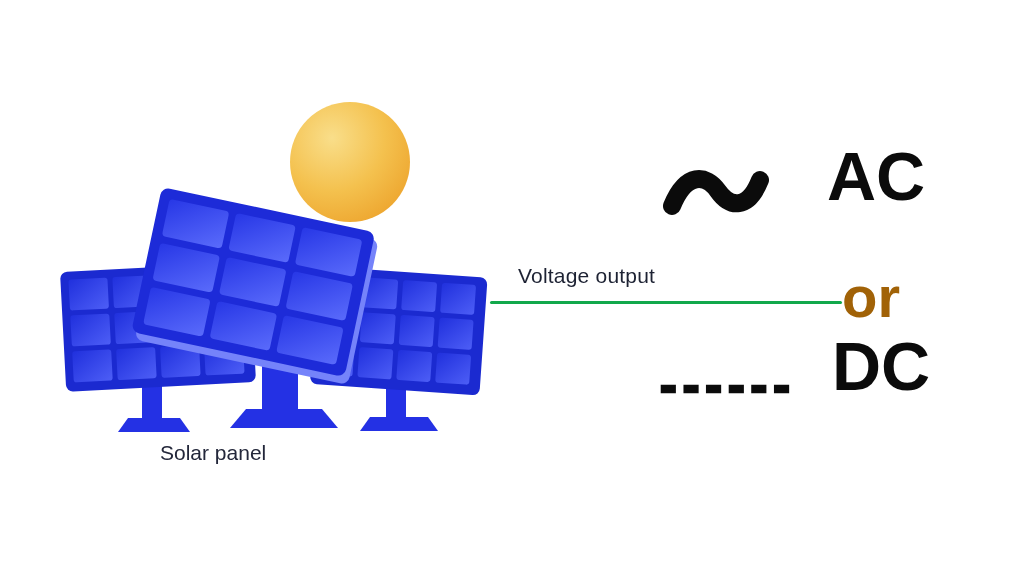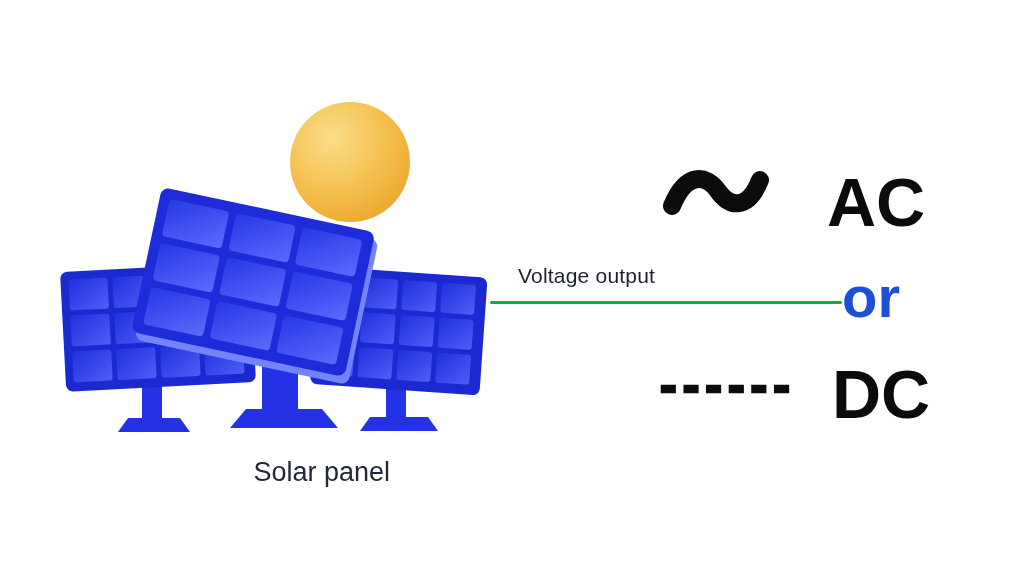--- a/index.html
+++ b/index.html
@@ -2,30 +2,30 @@
 <html><head>
 <meta charset="utf-8">
 <style>
   html,body{margin:0;padding:0;background:#ffffff;}
   .canvas{
     position:relative;width:1024px;height:576px;background:#ffffff;overflow:hidden;
     font-family:"Liberation Sans",sans-serif;
   }
   .abs{position:absolute;}
   .label{font-size:21px;color:#1d2233;letter-spacing:.2px;}
-  .solar-label{left:160px;top:457px;width:230px;text-align:right;font-size:27px;color:#23273a;}
+  .solar-label{left:160px;top:441px;width:230px;text-align:left;font-size:21px;color:#23273a;}
   .voltage-label{left:518px;top:264px;}
   .voltage-line{left:490px;top:301px;width:352px;height:3px;background:#12a84b;border-radius:2px;}
   .ac-wave{left:660px;top:160px;}
   .big-cap{font-size:68px;font-weight:bold;color:#0b0b0b;line-height:1;}
-  .ac-label{left:827px;top:168px;}
-  .or-label{left:842px;top:268px;font-size:58px;font-weight:bold;color:#1d4ed8;line-height:1;}
+  .ac-label{left:827px;top:142px;}
+  .or-label{left:842px;top:268px;font-size:58px;font-weight:bold;color:#a16207;line-height:1;}
   .dc-dashes{left:660px;top:360px;font-size:50px;font-weight:bold;color:#0b0b0b;
     letter-spacing:6px;line-height:1;-webkit-text-stroke:2.5px #0b0b0b;}
-  .dc-label{left:832px;top:360px;}
+  .dc-label{left:832px;top:332px;}
 </style>
 </head>
 <body>
 
 <div class="canvas">
 
   <svg class="abs" style="left:30px;top:85px;" width="470" height="360" viewBox="0 0 470 360">
     <defs>
       <radialGradient id="sunGrad" cx="0.35" cy="0.3" r="0.8">
         <stop offset="0%" stop-color="#f9de8a"></stop>

